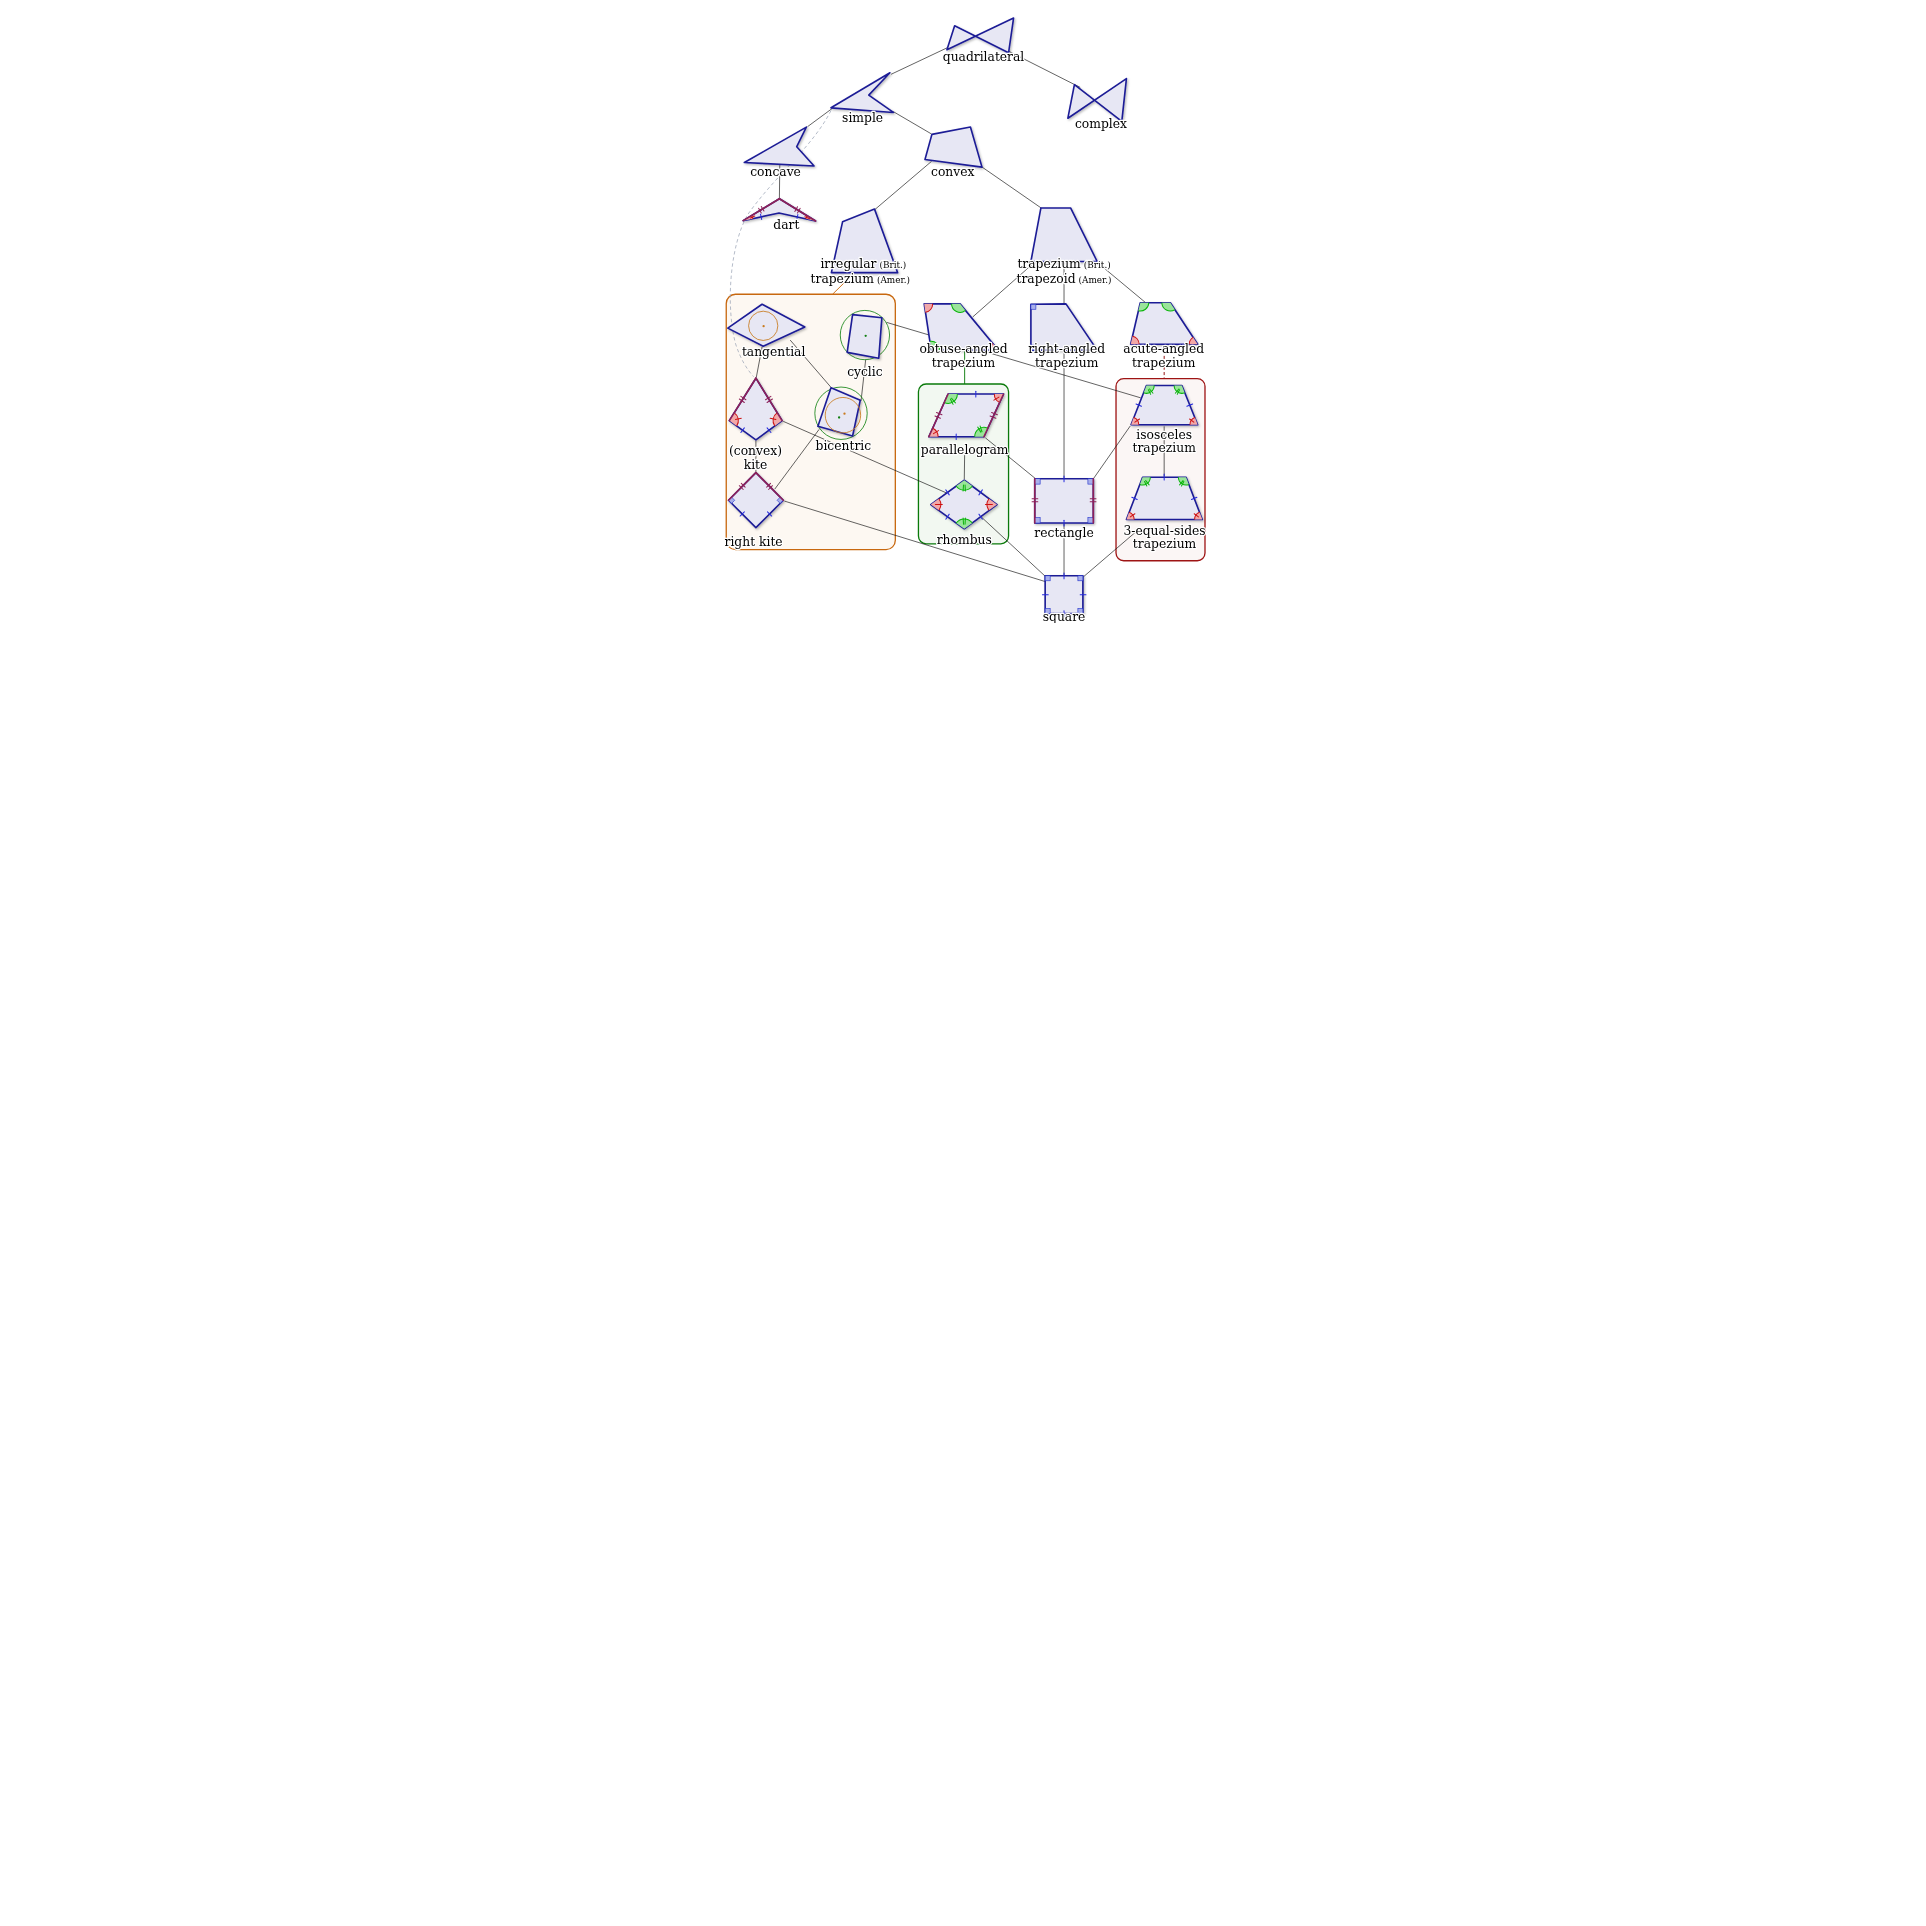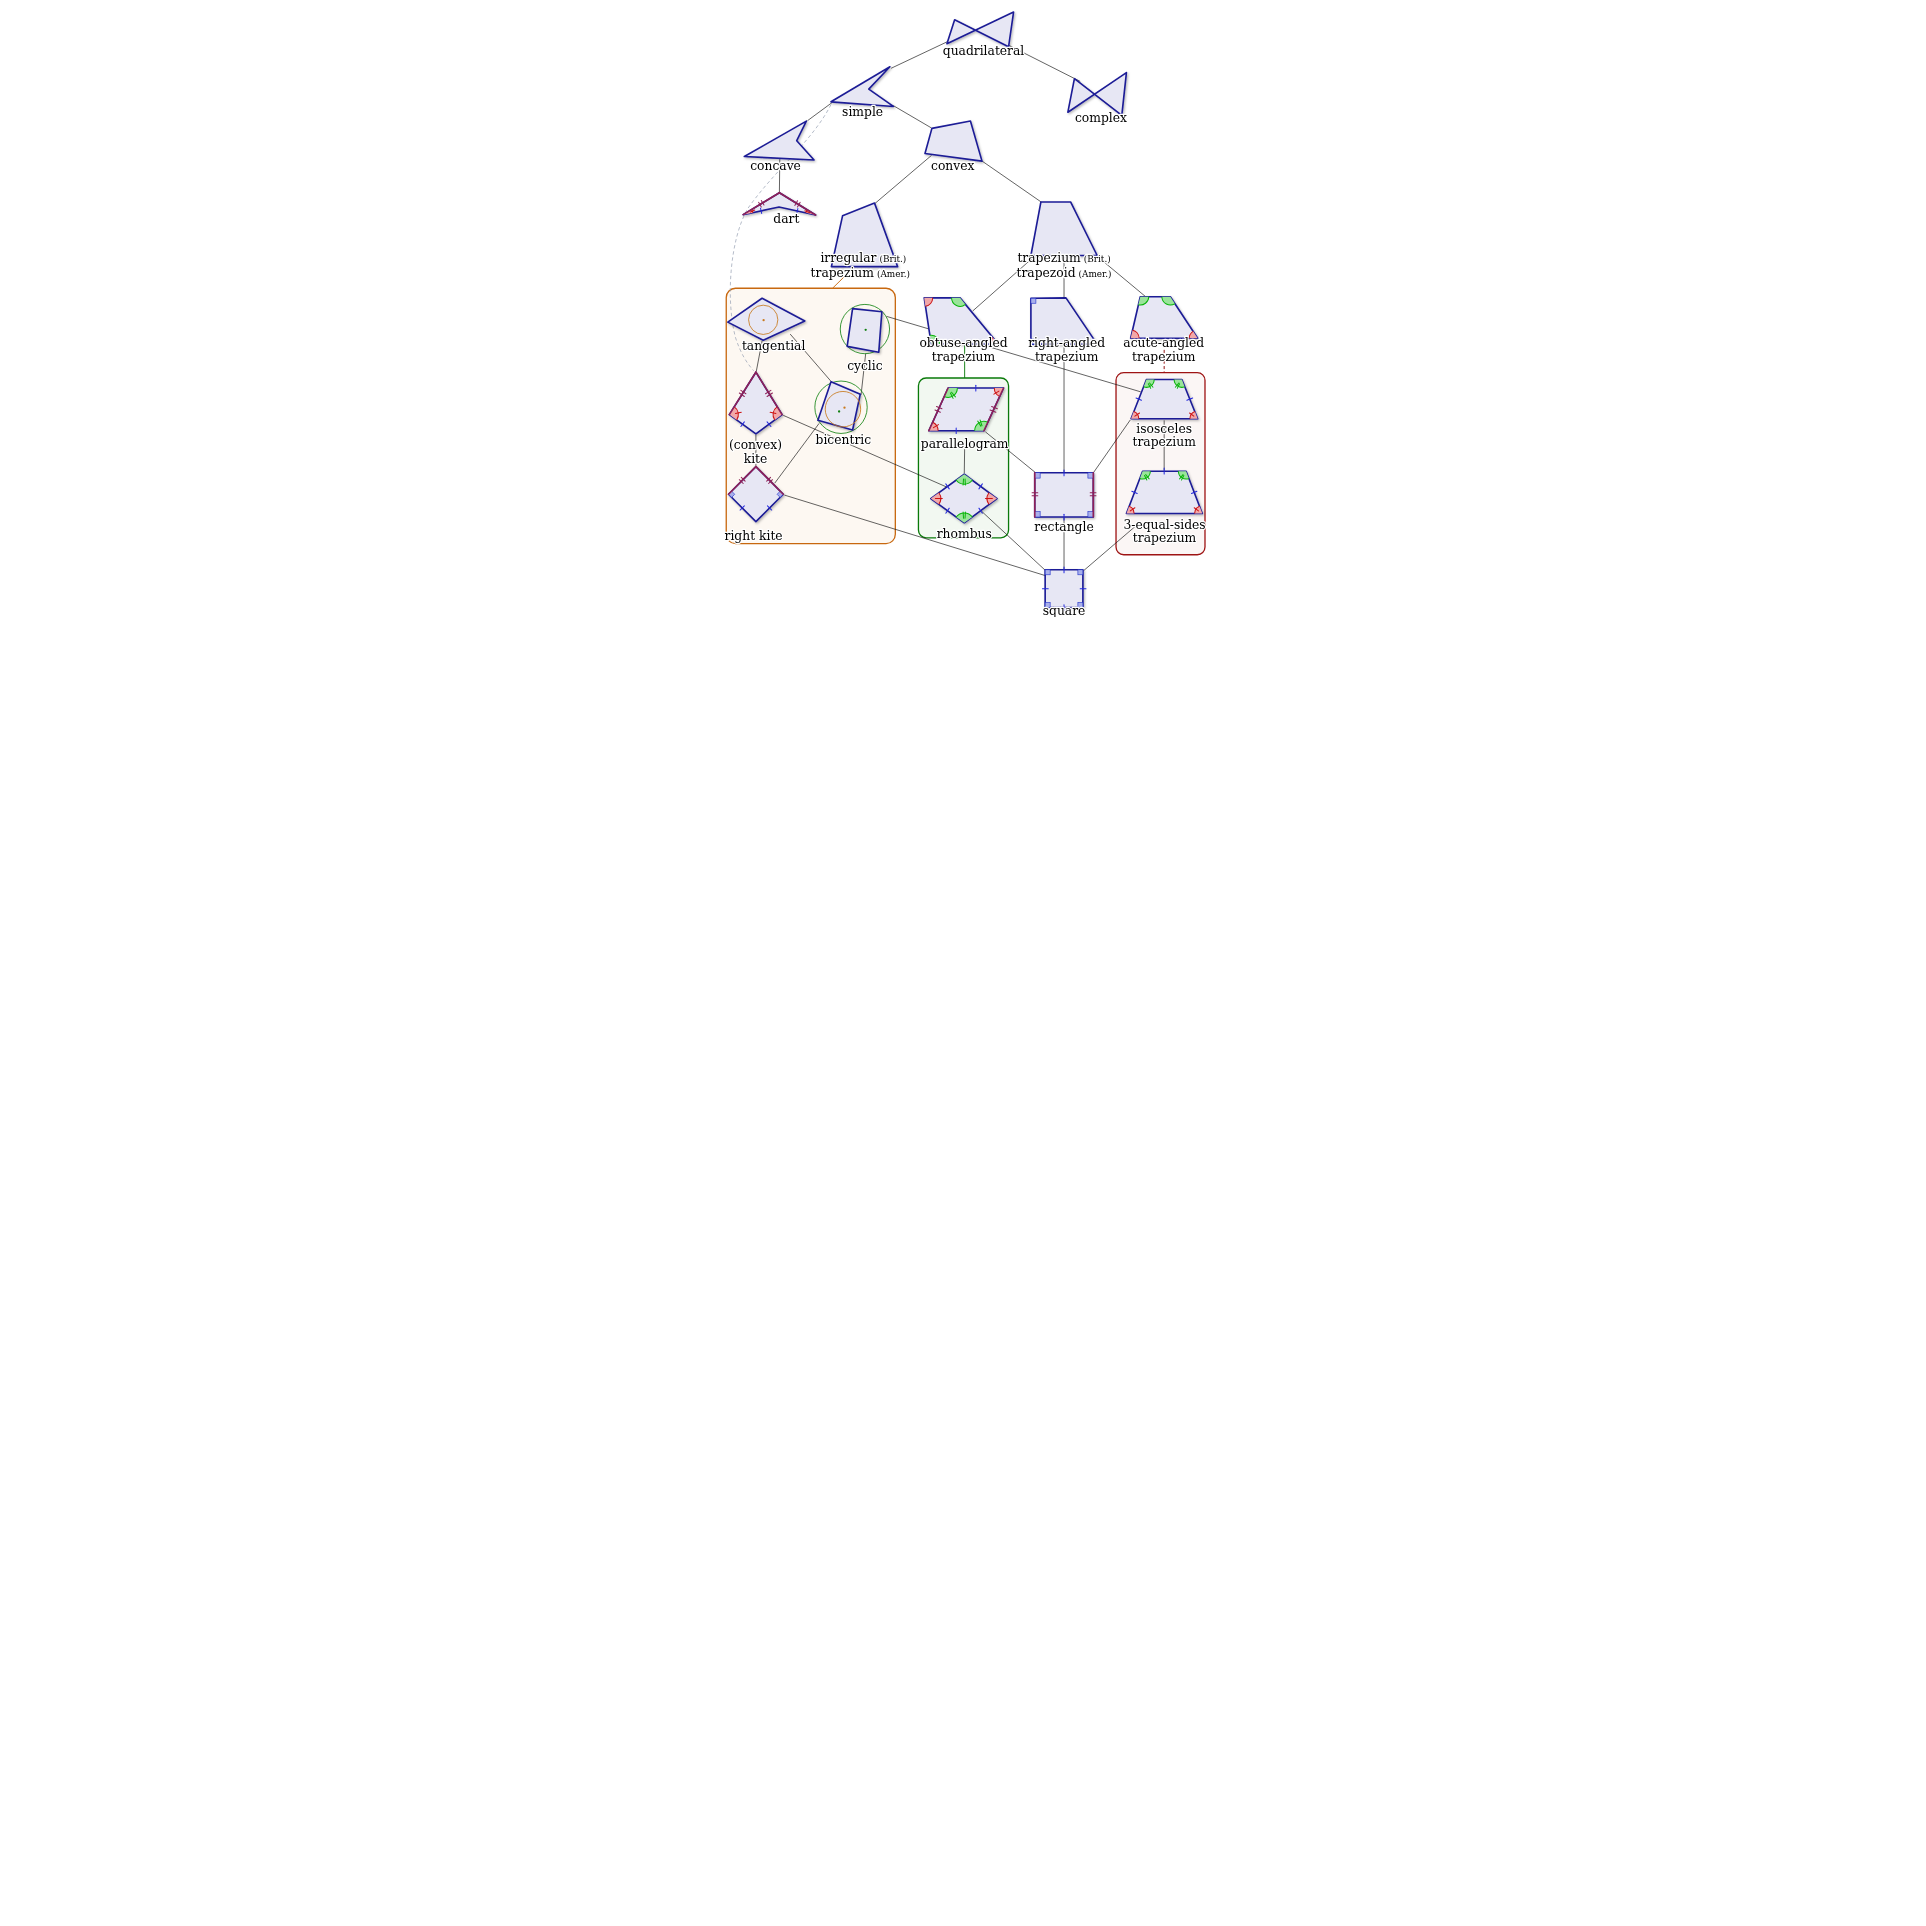--- a/index.html
+++ b/index.html
@@ -1,16 +1,16 @@
 <!DOCTYPE html>
 <html style="font-size:6.2px"><head>
 <meta charset="utf-8">
 <style>
   html,body{margin:0;padding:0;background:#ffffff;}
-  .wrap{width:493px;margin:8px auto;}
+  .wrap{width:493px;margin:14px auto;}
   svg{display:block;}
   .edge{stroke:#111111;stroke-width:1.7;fill:none;}
   .edge-orange{stroke:#c8680f;stroke-width:2.4;fill:none;}
   .edge-green{stroke:#0a7a0a;stroke-width:2.4;fill:none;}
   .edge-darkred{stroke:#8b0000;stroke-width:2.4;fill:none;stroke-dasharray:8 6;}
   .edge-dashed{stroke:#9aa3b5;stroke-width:1.9;fill:none;stroke-dasharray:9 7;}
   .shape{fill:#e7e7f4;stroke:#1c1c96;stroke-width:4.2;stroke-linejoin:round;}
   .maroon{stroke:#8e2158;stroke-width:4.2;stroke-linecap:round;fill:none;}
   .tickb{stroke:#2228dd;stroke-width:2.6;stroke-linecap:round;}
   .tickm{stroke:#8e2158;stroke-width:2.6;stroke-linecap:round;}

